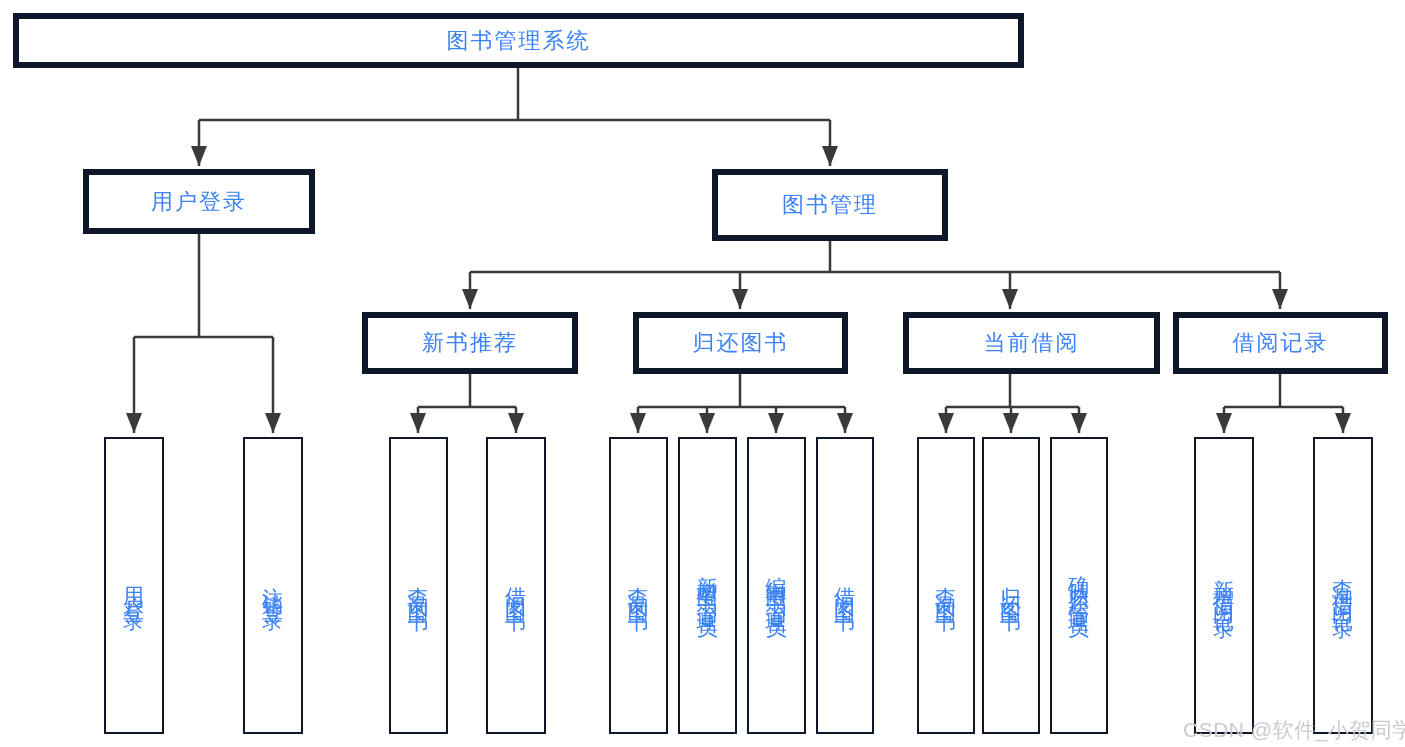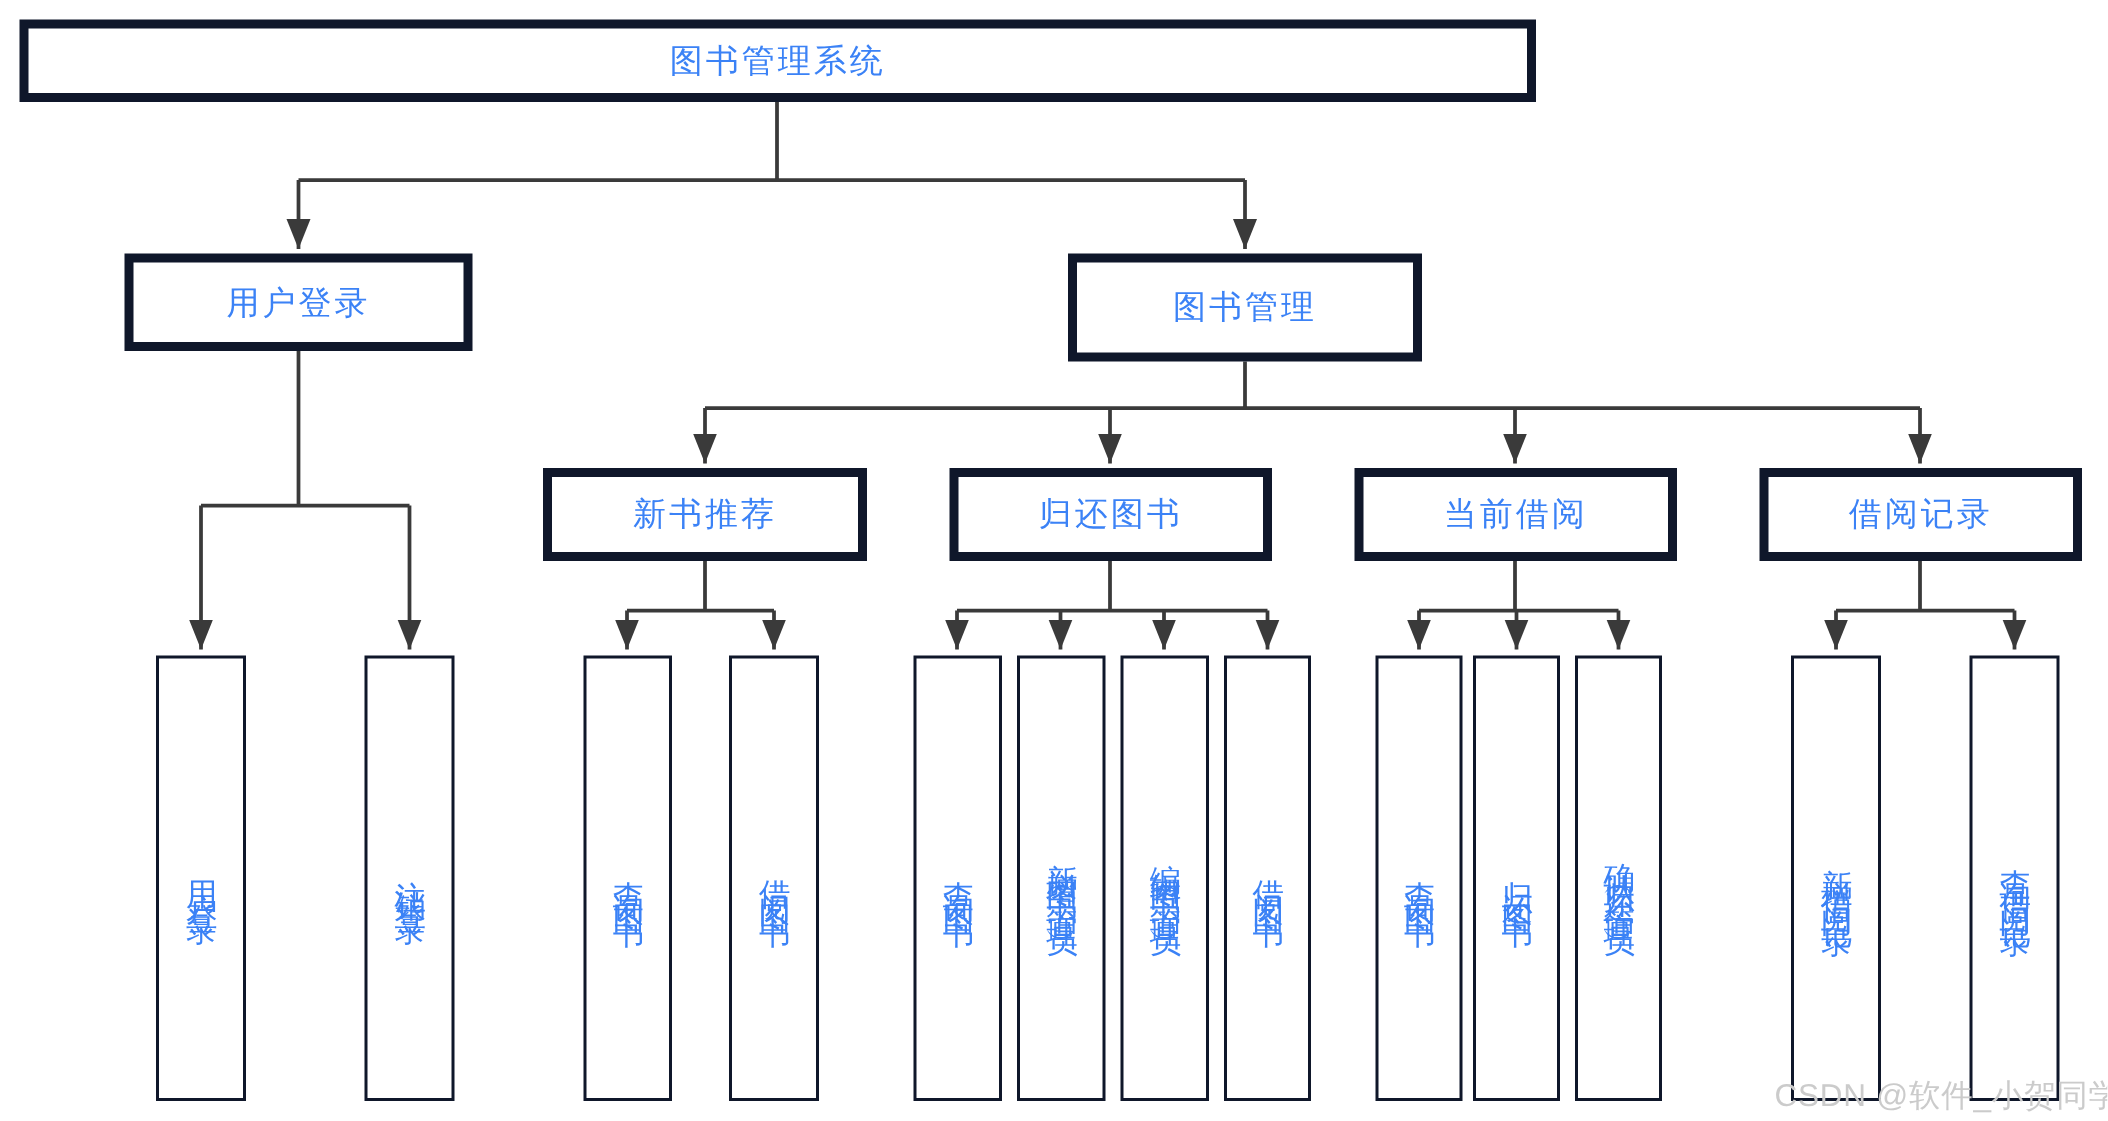--- a/index.html
+++ b/index.html
@@ -81,21 +81,21 @@
     </g>
   </svg>
 
   <div class="node" style="left:13px;top:13px;width:1011px;height:55px">图书管理系统</div>
 
   <div class="node" style="left:83px;top:169px;width:232px;height:65px">用户登录</div>
   <div class="node" style="left:712px;top:169px;width:236px;height:72px">图书管理</div>
 
   <div class="node" style="left:362px;top:312px;width:216px;height:62px">新书推荐</div>
   <div class="node" style="left:633px;top:312px;width:215px;height:62px">归还图书</div>
-  <div class="node" style="left:903px;top:312px;width:215px;height:62px">当前借阅</div>
+  <div class="node" style="left:903px;top:312px;width:257px;height:62px">当前借阅</div>
   <div class="node" style="left:1173px;top:312px;width:215px;height:62px">借阅记录</div>
 
   <div class="node leaf" style="left:104px;top:437px;width:60px;height:297px">用户登录</div>
   <div class="node leaf" style="left:243px;top:437px;width:60px;height:297px">注销登录</div>
 
   <div class="node leaf" style="left:389px;top:437px;width:59px;height:297px">查询图书</div>
   <div class="node leaf" style="left:486px;top:437px;width:60px;height:297px">借阅图书</div>
 
   <div class="node leaf" style="left:609px;top:437px;width:59px;height:297px">查询图书</div>
   <div class="node leaf leaf-long" style="left:678px;top:437px;width:59px;height:297px">新增图书（管理员）</div>

